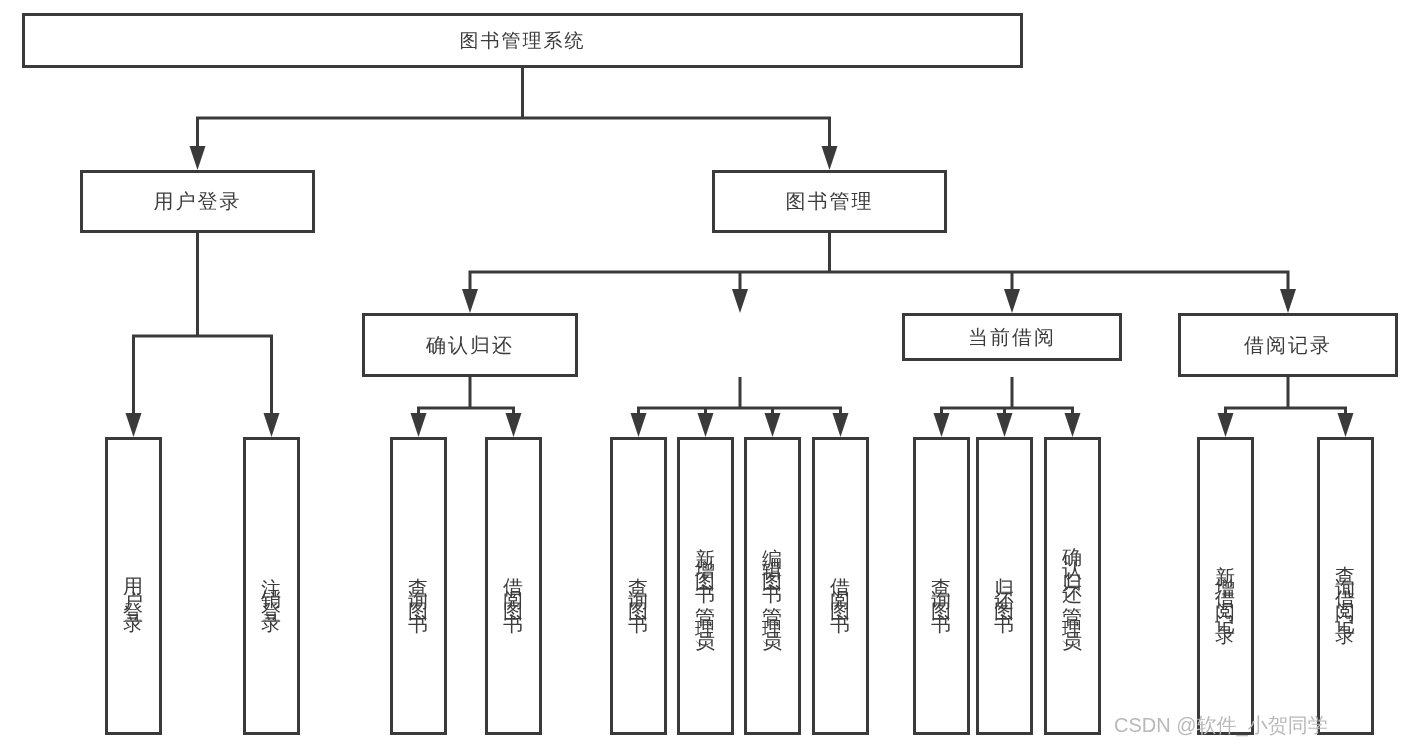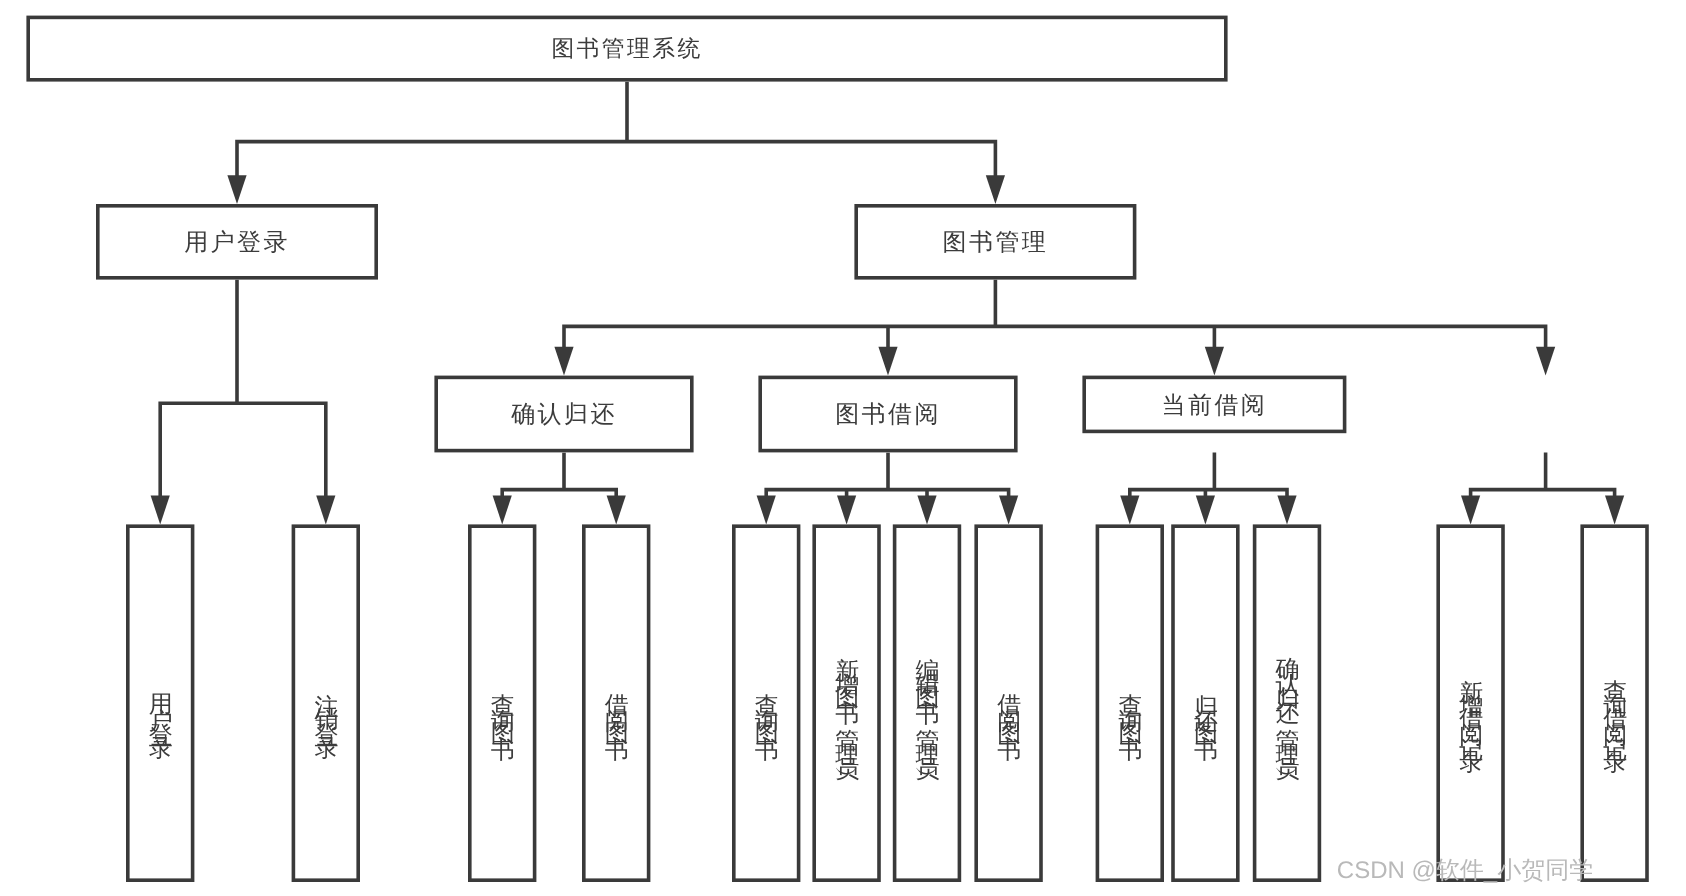--- a/index.html
+++ b/index.html
@@ -120,25 +120,25 @@
   <div class="node" style="left:80px;top:170px;width:235px;height:63px;">
     <span class="hlabel">用户登录</span>
   </div>
   <div class="node" style="left:712px;top:170px;width:235px;height:63px;">
     <span class="hlabel">图书管理</span>
   </div>
 
   <div class="node" style="left:362px;top:313px;width:216px;height:64px;">
     <span class="hlabel">确认归还</span>
   </div>
-  <div class="node" style="left:632px;top:313px;width:216px;height:64px;">
-    <span class="hlabel">图书借阅</span>
-  </div>
   <div class="node" style="left:902px;top:313px;width:220px;height:48px;">
     <span class="hlabel">当前借阅</span>
+  </div>
+  <div class="node" style="left:1178px;top:313px;width:220px;height:64px;">
+    <span class="hlabel">借阅记录</span>
   </div>
 
   <div class="node leaf" style="left:105px;top:437px;width:57px;height:298px;">
     <span class="vtext">用户登录</span>
   </div>
   <div class="node leaf" style="left:243px;top:437px;width:57px;height:298px;">
     <span class="vtext">注销登录</span>
   </div>
 
   <div class="node leaf" style="left:390px;top:437px;width:57px;height:298px;">

